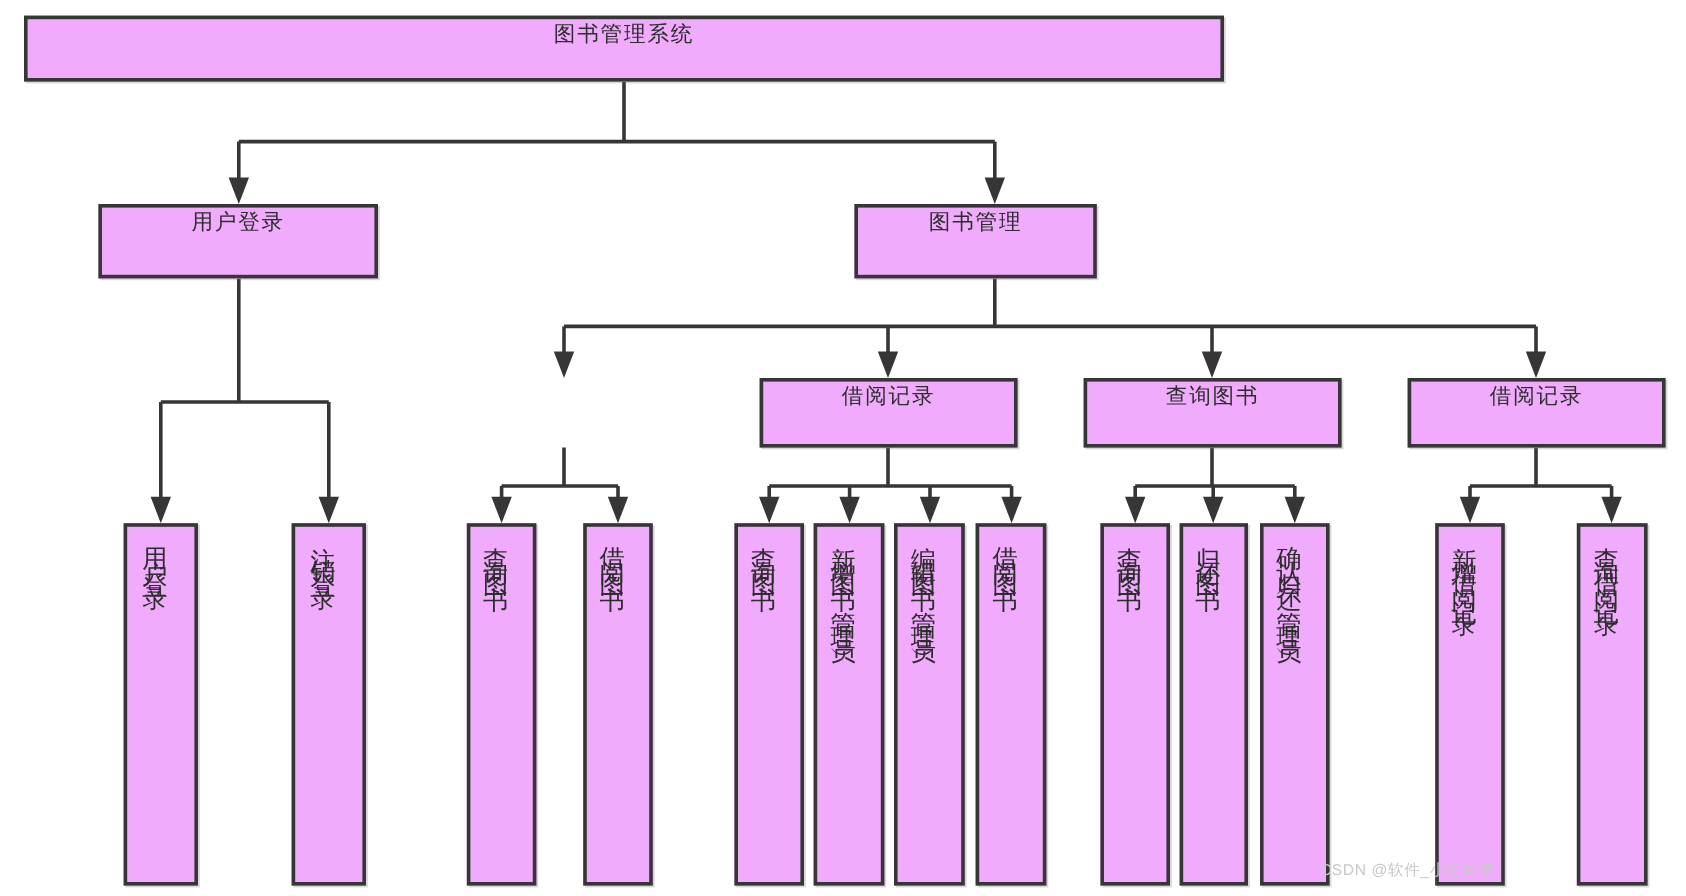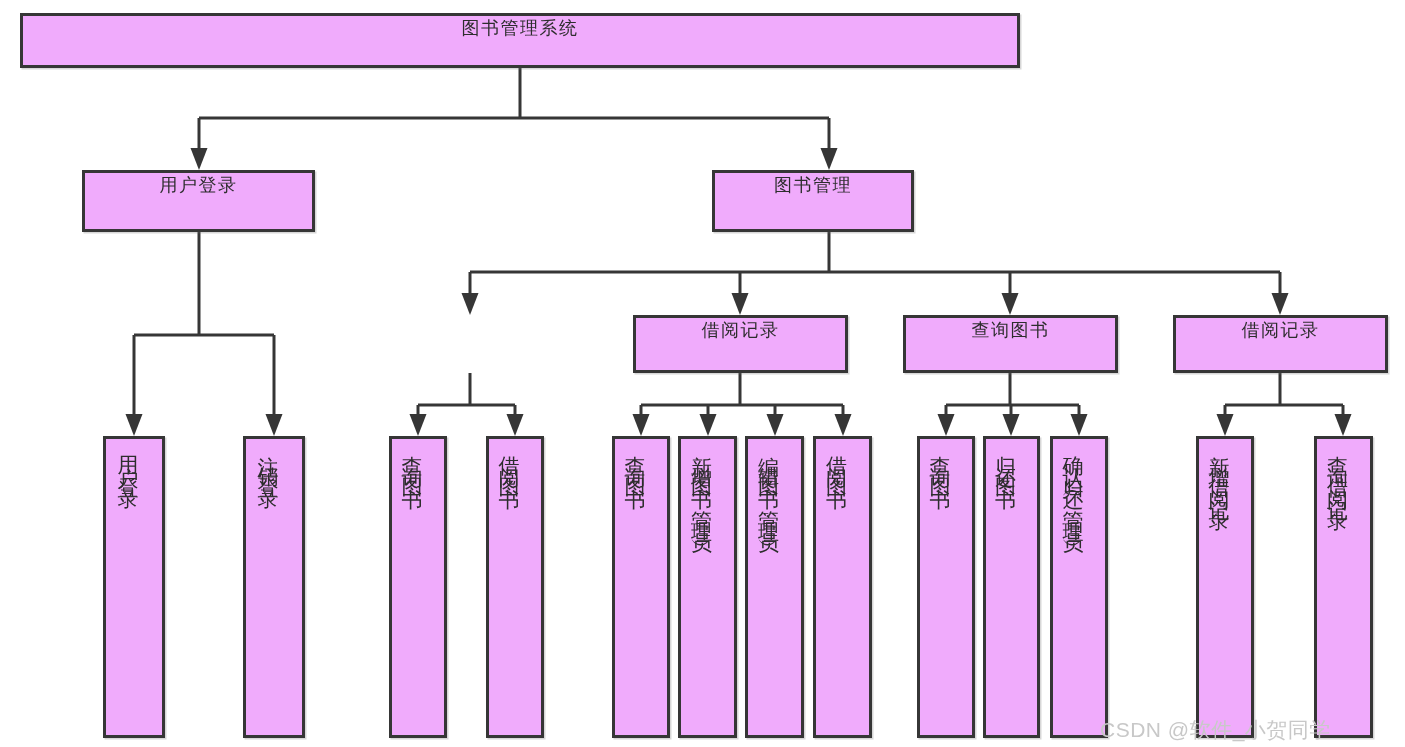--- a/index.html
+++ b/index.html
@@ -32,21 +32,21 @@
     writing-mode:vertical-rl;
     text-orientation:mixed;
     font-size:21px;
     letter-spacing:11px;
     line-height:1.1;
     margin-block-end:-11px; 
   }
   .watermark{
     position:absolute;
     left:1100px;top:716px;
-    font-size:21px;
+    font-size:13px;
     color:var(--wm);
     letter-spacing:.5px;
     white-space:nowrap;
     z-index:6;
   }
 </style>
 </head>
 <body>
 
 <div class="canvas">

